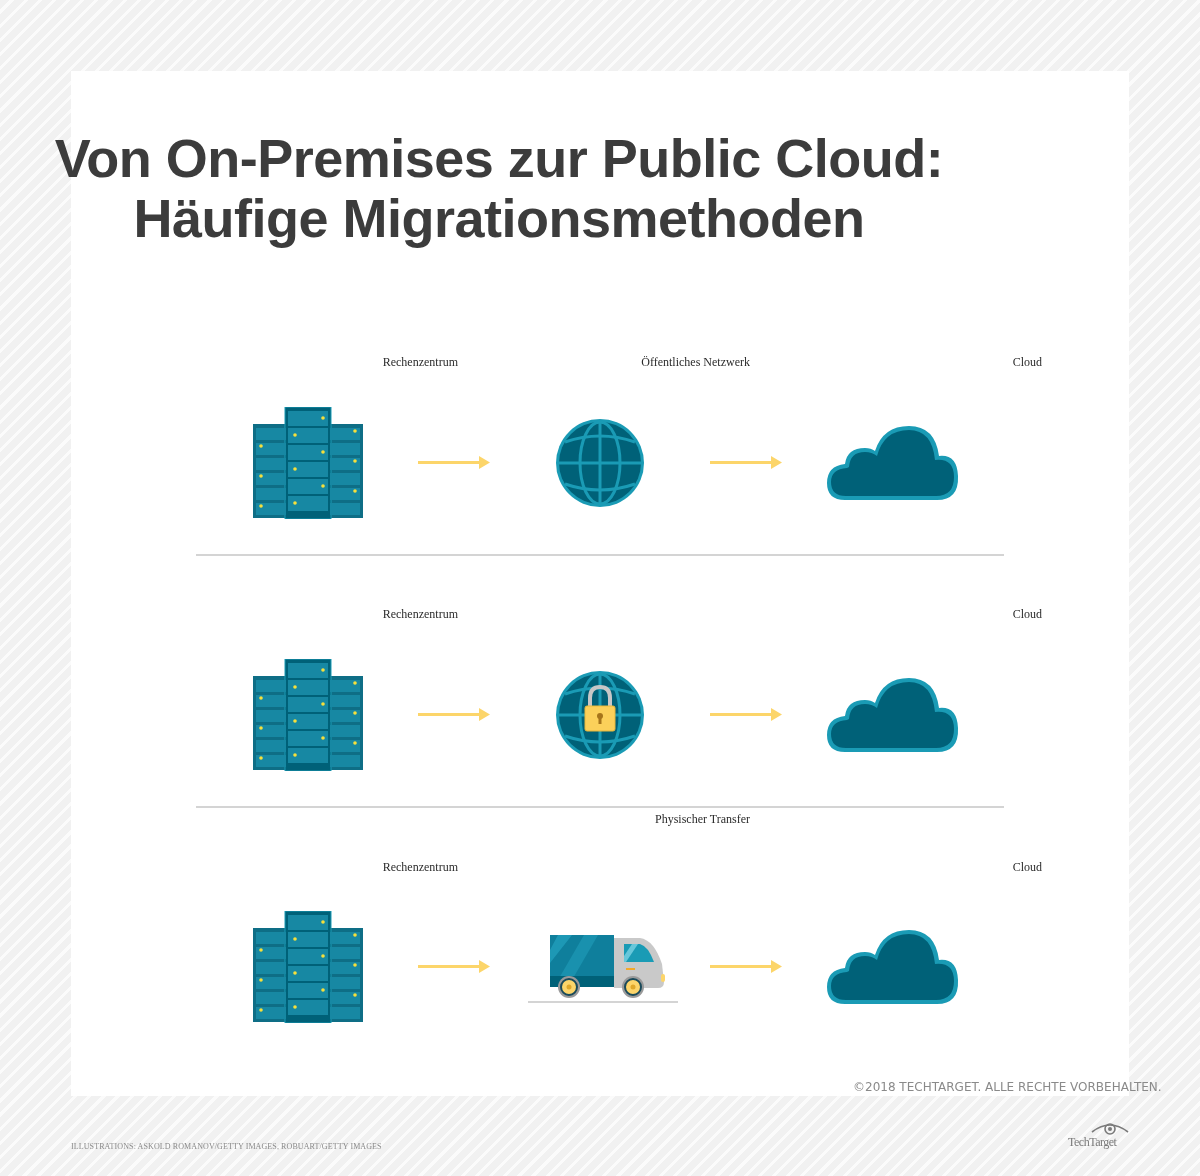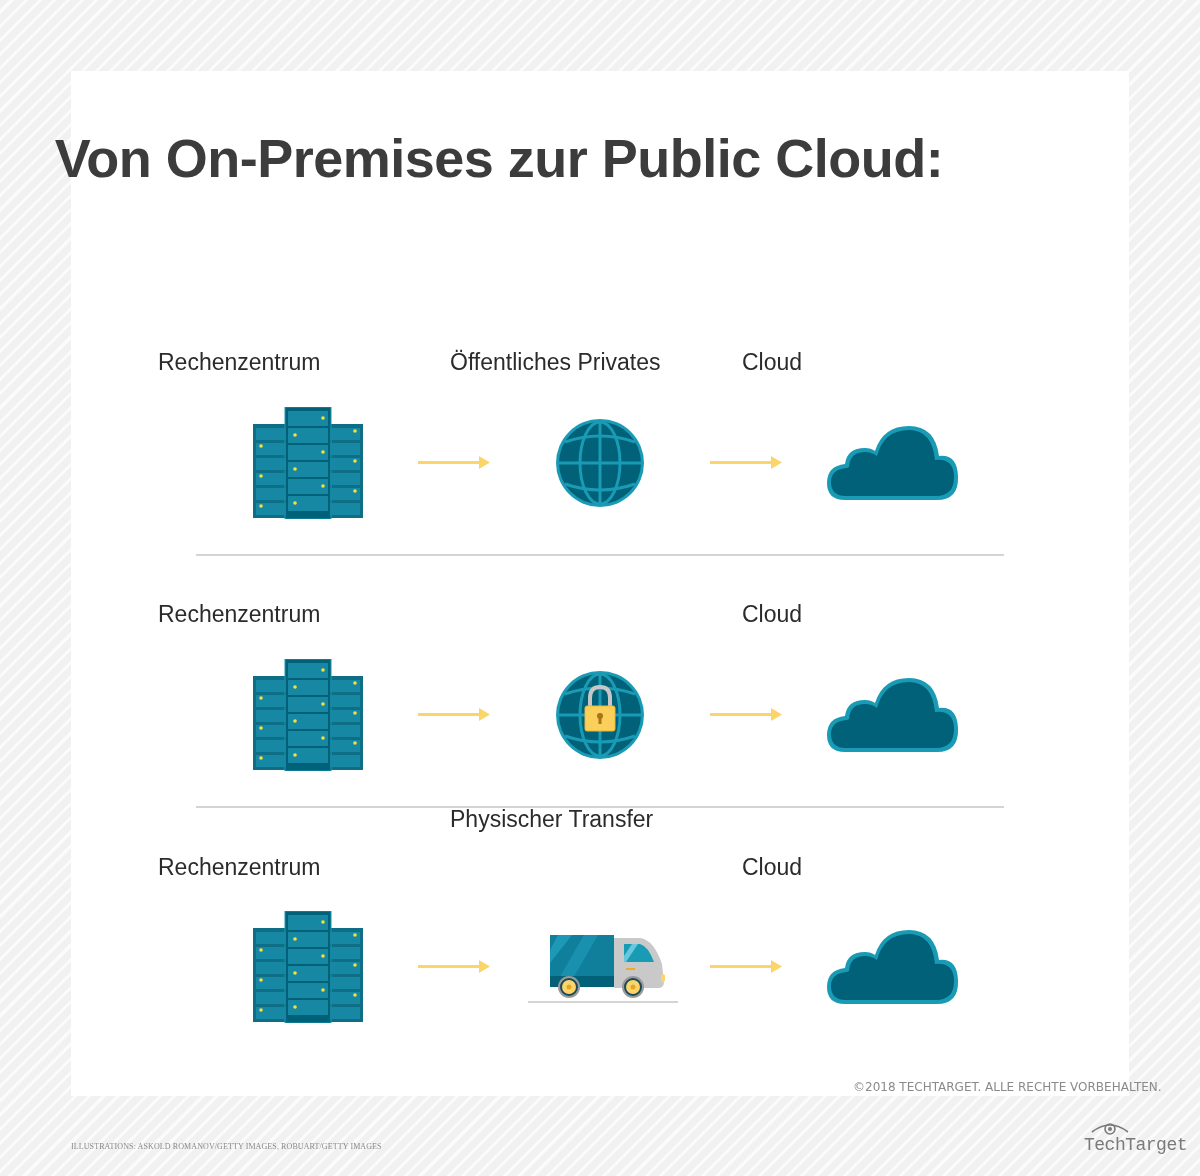--- a/index.html
+++ b/index.html
@@ -13,39 +13,39 @@
     position: absolute; left: 71px; top: 71px; width: 1058px; height: 1025px;
     background: #ffffff;
   }
   .title {
     position: absolute; left: 0; width: 998px; top: 128px;
     text-align: center; color: #3c3c3c;
     font-family: "Liberation Sans", sans-serif; font-weight: bold;
     font-size: 54px; line-height: 60px; letter-spacing: -0.5px;
   }
   .label {
-    position: absolute; width: 300px; text-align: left; color: #2b2b2b;
-    font-family: Liberation Sans, sans-serif; font-size: 23px; line-height: 24px;
+    position: absolute; width: 300px; text-align: right; color: #2b2b2b;
+    font-family: Liberation Serif, serif; font-size: 12px; line-height: 24px;
   }
   .icon { position: absolute; }
   .arrow { position: absolute; width: 72px; height: 14px; }
   .divider {
     position: absolute; left: 196px; width: 808px; height: 2px; background: #d4d4d4;
   }
   .footer-left {
     position: absolute; left: 71px; top: 1142px; font-size: 8px; color: #8a8a8a;
     font-family: Liberation Serif, serif; letter-spacing: 0.1px;
   }
   .footer-right {
     position: absolute; left: 853px; top: 1080px; font-size: 12px; color: #8a8a8a;
     font-family: "DejaVu Sans", sans-serif;
   }
   .brand {
-    position: absolute; left: 1068px; top: 1135px; font-size: 18px; color: #7a7a7a;
-    font-family: Liberation Mono, monospace; letter-spacing: -0.5px; margin-left: 16px;
+    position: absolute; left: 1068px; top: 1135px; font-size: 12px; color: #7a7a7a;
+    font-family: Liberation Serif, serif; letter-spacing: -0.5px;
   }
   .brand-eye { position: absolute; left: 1090px; top: 1120px; }
 </style>
 </head>
 <body>
 
 <svg width="0" height="0" style="position:absolute">
   <defs>
     <g id="server">
 
@@ -108,25 +108,26 @@
       <rect x="0" y="5" width="62" height="3" fill="#fcd56a"></rect>
       <polygon points="61,0 72,6.5 61,13" fill="#fcd56a"></polygon>
     </g>
   </defs>
 </svg>
 
 <div class="panel"></div>
 
 <div class="title">
   <div>Von On-Premises zur Public Cloud:</div>
+  <div>Häufige Migrationsmethoden</div>
 </div>
 
 <div>
   <div class="label" style="left:158px; top:350px;">Rechenzentrum</div>
-  <div class="label" style="left:450px; top:350px;">Öffentliches Privates</div>
+  <div class="label" style="left:450px; top:350px;">Öffentliches Netzwerk</div>
   <div class="label" style="left:742px; top:350px;">Cloud</div>
   <svg class="icon" style="left:253px; top:407px;" width="112" height="112">
       <use href="#server"></use>
     </svg>
   <svg class="arrow" style="left:418px; top:456px;">
       <use href="#arrow"></use>
     </svg>
   <svg class="icon" style="left:555px; top:418px;" width="90" height="90">
       <use href="#globe"></use>
     </svg>

